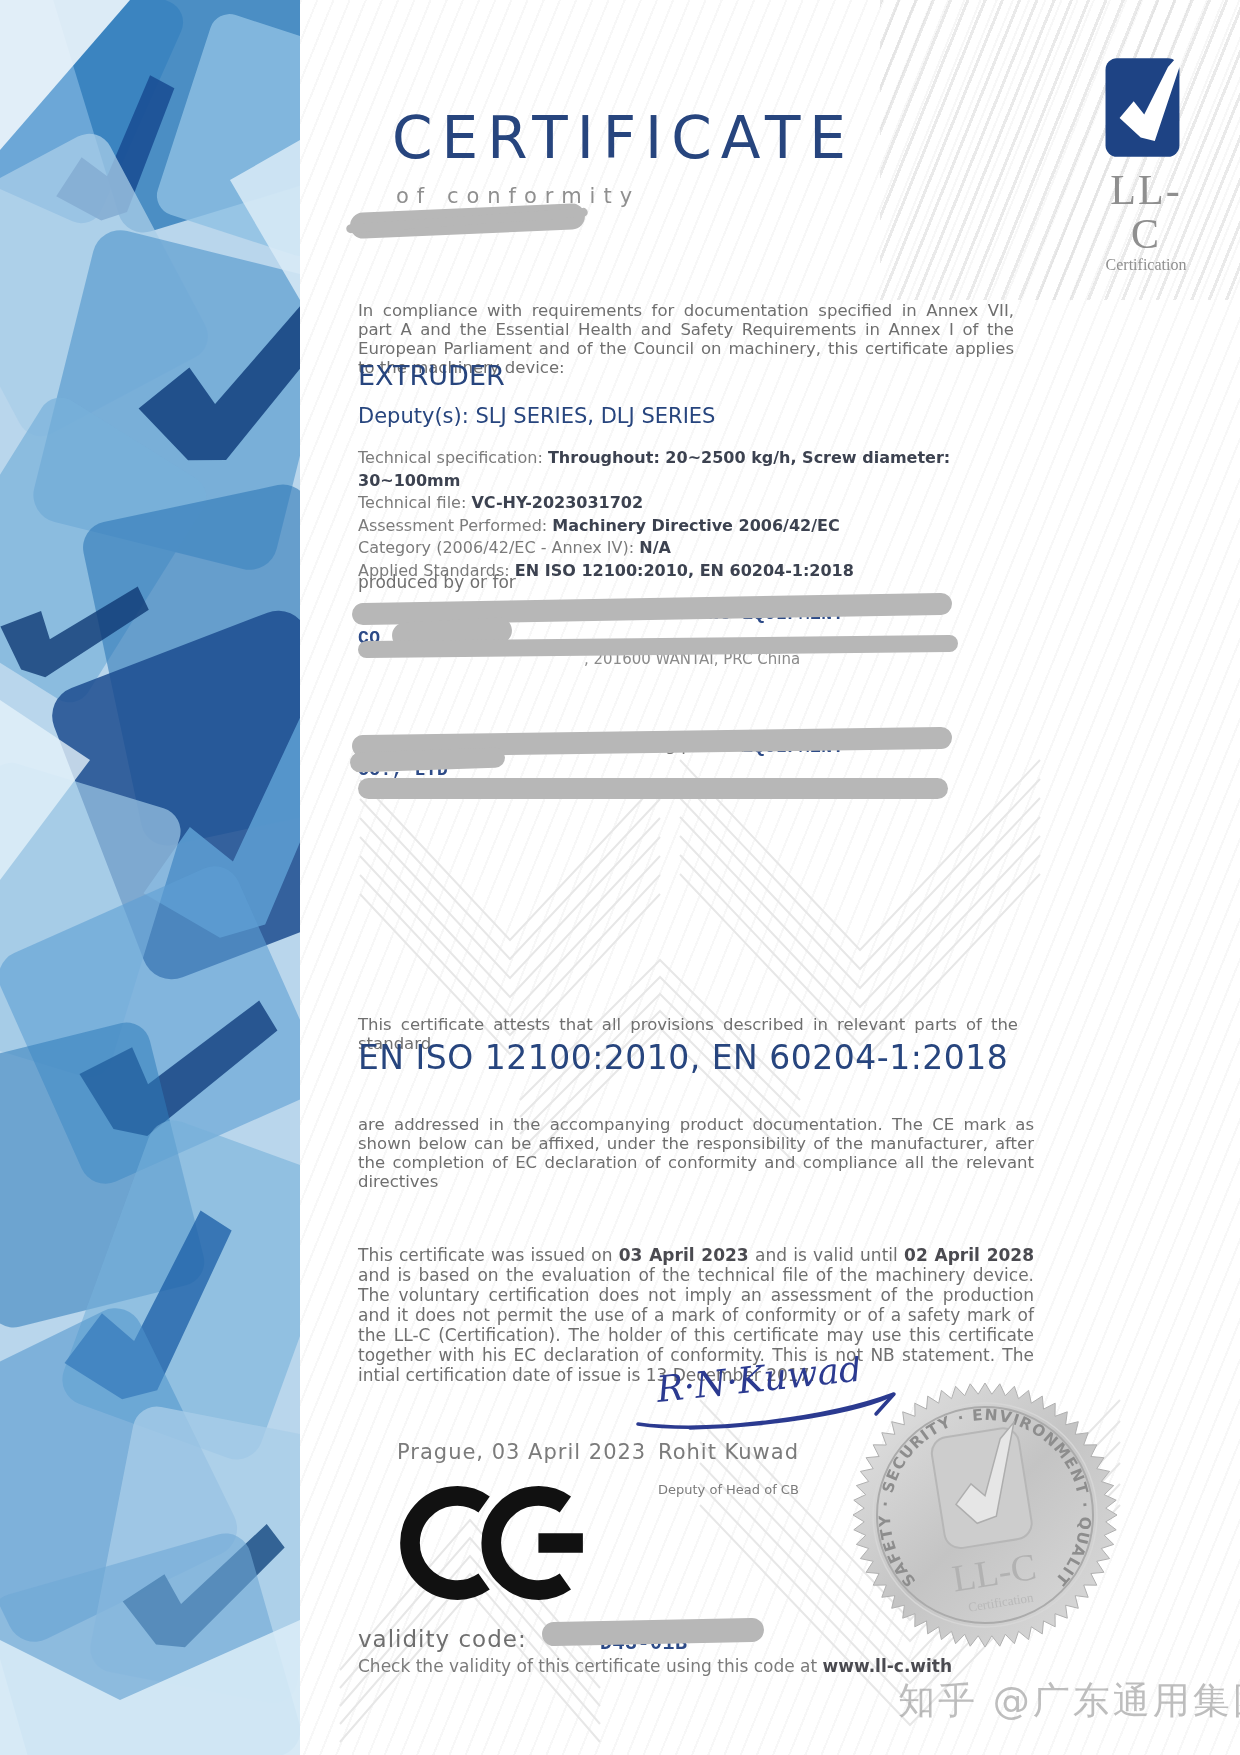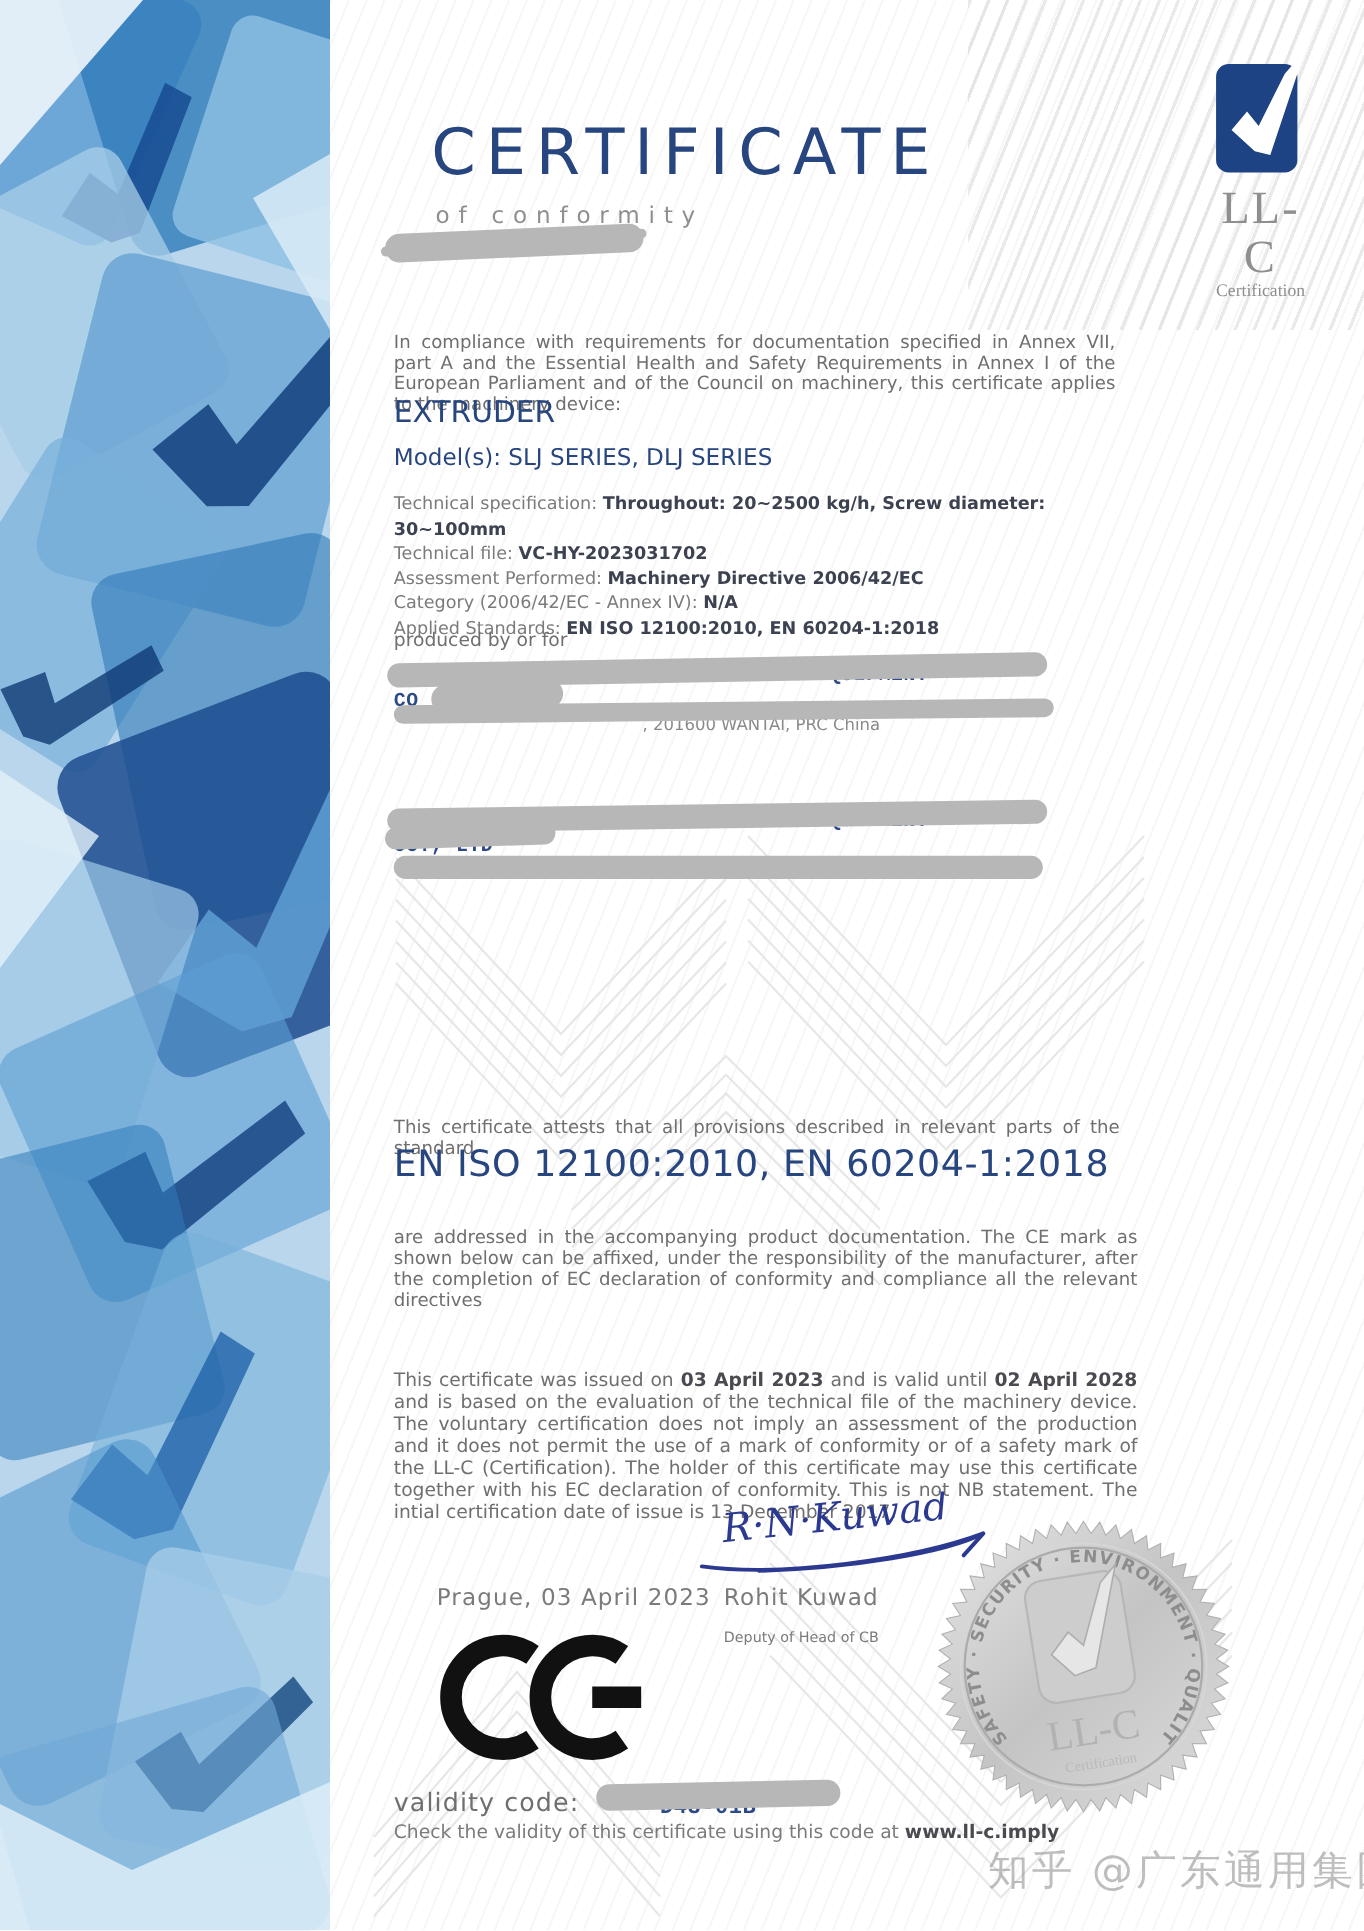--- a/index.html
+++ b/index.html
@@ -135,21 +135,21 @@
 
   <div class="abs title">CERTIFICATE</div>
   <div class="abs subtitle">of conformity</div>
   <div class="covered" style="left:358px;top:212px;font-size:22px;">No: 0003017</div>
   <div class="bar" style="left:350px;top:208px;width:235px;height:26px;transform:rotate(-2.5deg);"></div>
   <div class="bar" style="left:346px;top:216px;width:242px;height:9px;transform:rotate(-4deg);"></div>
 
   <p class="abs para" id="intro">In compliance with requirements for documentation specified in Annex VII, part A and the Essential Health and Safety Requirements in Annex I of the European Parliament and of the Council on machinery, this certificate applies to the machinery device:</p>
 
   <div class="abs device-name">EXTRUDER</div>
-  <div class="abs models">Model(s): SLJ SERIES, DLJ SERIES</div>
+  <div class="abs models">Deputy(s): SLJ SERIES, DLJ SERIES</div>
 
   <div class="abs specs">
     <div><span class="spec-label">Technical specification: </span><span class="spec-value">Throughout: 20~2500 kg/h, Screw diameter: 30~100mm</span></div>
     <div><span class="spec-label">Technical file: </span><span class="spec-value">VC-HY-2023031702</span></div>
     <div><span class="spec-label">Assessment Performed: </span><span class="spec-value">Machinery Directive 2006/42/EC</span></div>
     <div><span class="spec-label">Category (2006/42/EC - Annex IV): </span><span class="spec-value">N/A</span></div>
     <div><span class="spec-label">Applied Standards: </span><span class="spec-value">EN ISO 12100:2010, EN 60204-1:2018</span></div>
   </div>
 
   <div class="abs lead" id="producer-lead">produced by or for</div>
@@ -207,18 +207,18 @@
       <rect x="92" y="52" width="88" height="112" rx="16" fill="#cdcdcd" stroke="#b7b7b7" stroke-width="2"></rect>
       <path d="M108 120 L126 102 L138 116 L162 62 L178 48 L146 138 L126 142 Z" fill="#e6e6e6" stroke="#aeaeae" stroke-width="1.5"></path>
       <text x="135" y="206" text-anchor="middle" font-size="38" fill="#b2b2b2" font-family="'Liberation Serif',serif">LL-C</text>
       <text x="137" y="228" text-anchor="middle" font-size="13" fill="#b9b9b9" font-family="'Liberation Serif',serif">Certification</text>
     </g>
   </svg>
 
   <div class="abs" id="validity-label">validity code:</div>
   <div class="covered" style="left:600px;top:1632px;font-size:20px;">D43-01B</div>
   <div class="bar" style="left:542px;top:1620px;width:222px;height:24px;transform:rotate(-1.2deg);"></div>
-  <div class="abs" id="check-line"><span>Check the validity of this certificate using this code at </span><b>www.ll-c.imply</b></div>
+  <div class="abs" id="check-line"><span>Check the validity of this certificate using this code at </span><b>www.ll-c.with</b></div>
 
   <div class="abs" id="watermark">知乎 @广东通用集团</div>
   <div class="abs" id="footer">LL-C (Certification) Czech Republic a.s. | Pobřežní 620/3, 186 00 Praha 8</div>
 
 </div>
 
 </body></html>

